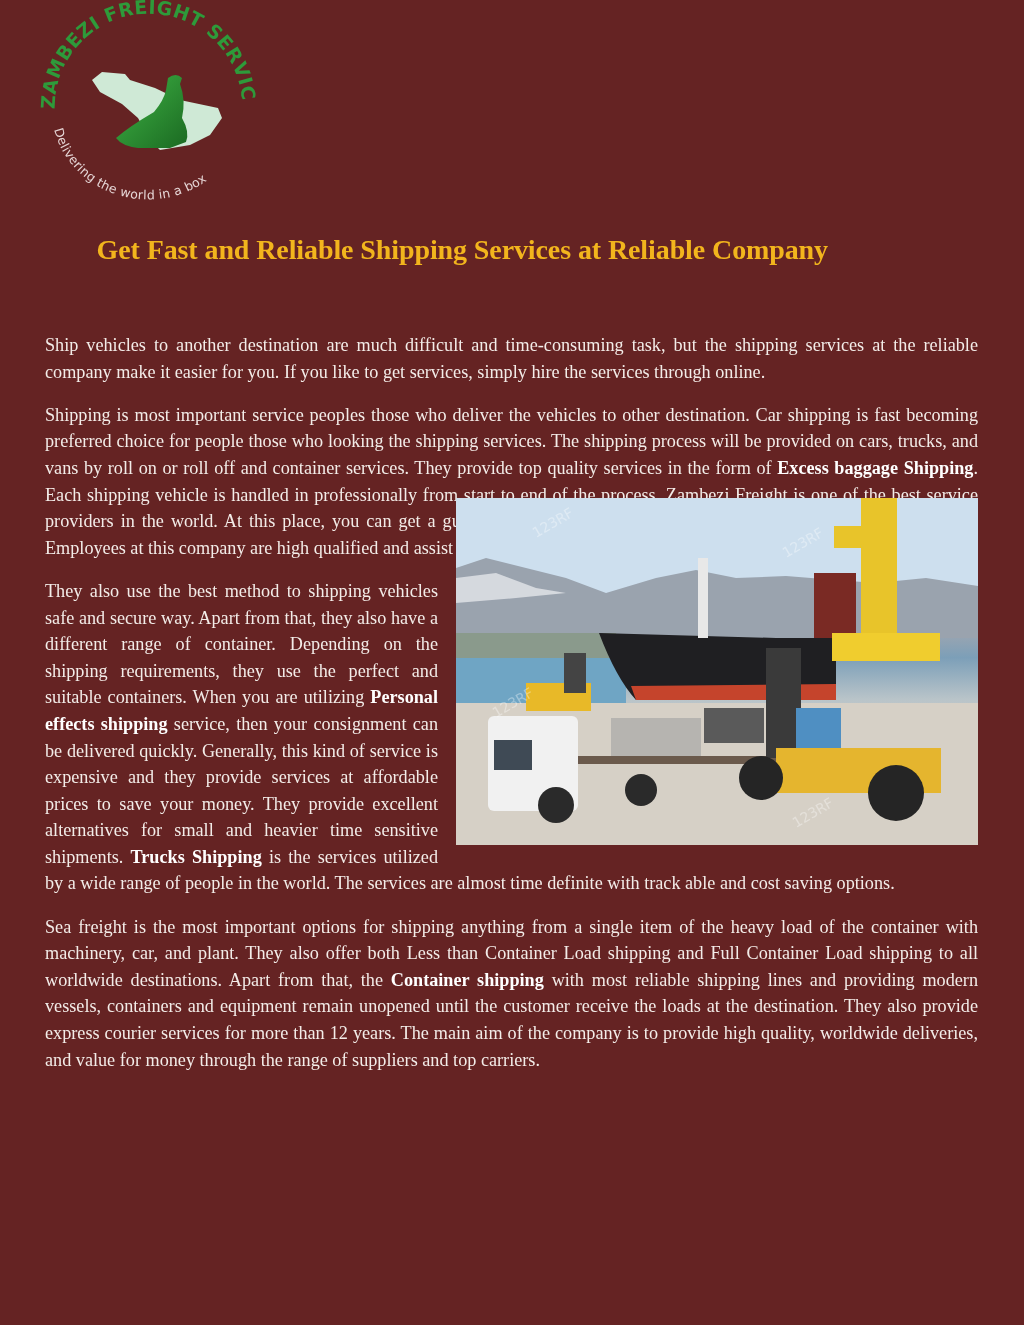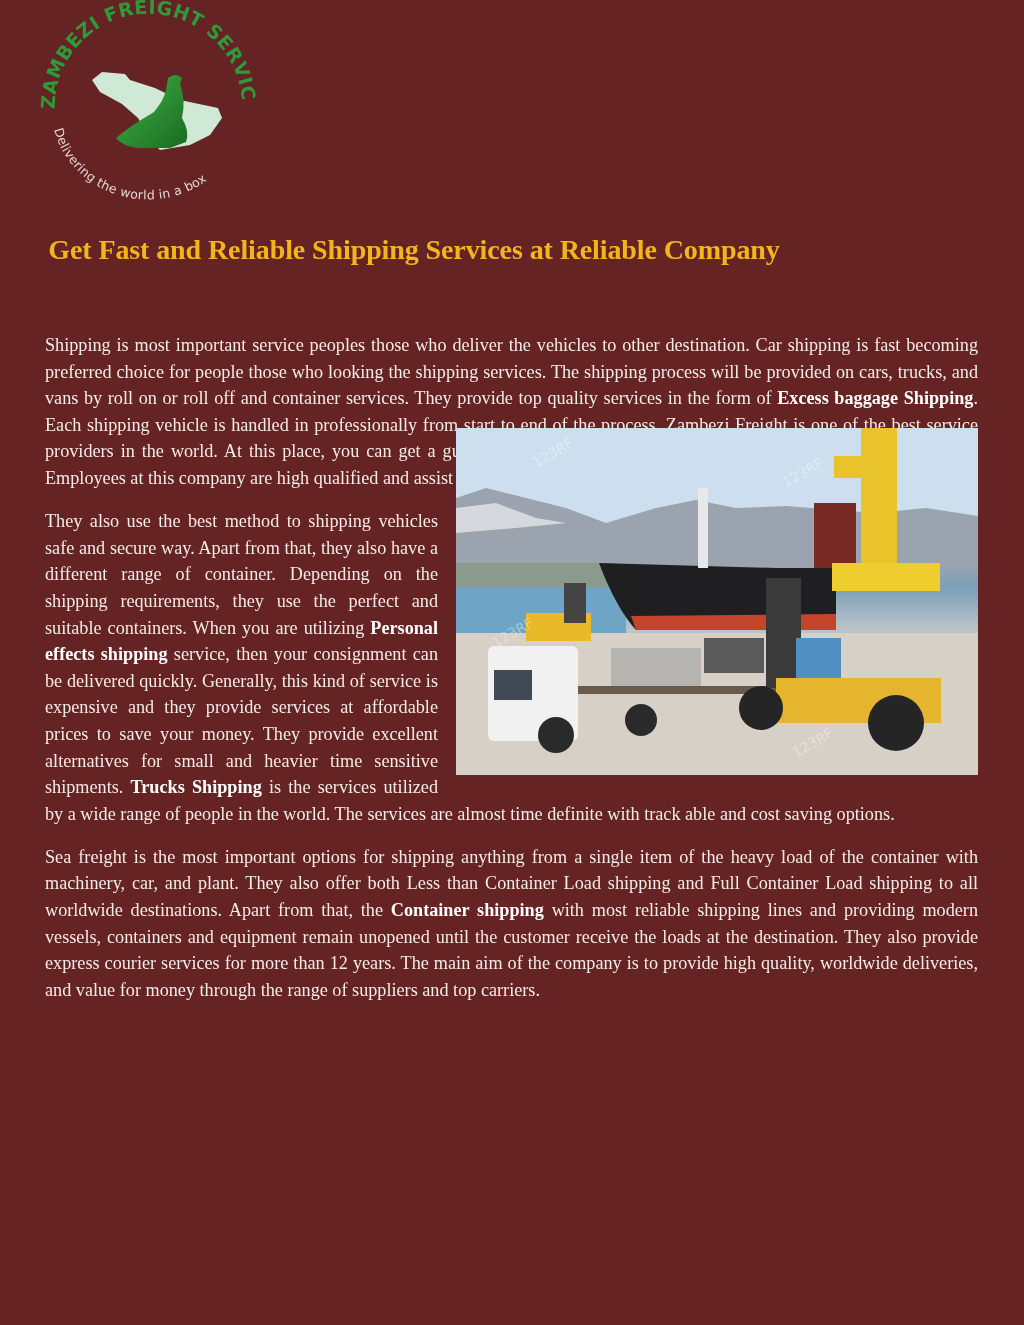--- a/index.html
+++ b/index.html
@@ -17,21 +17,21 @@
       left: 30px;
       top: 0px;
       width: 240px;
       height: 210px;
     }
     .page-title {
       position: absolute;
       left: 0;
       top: 234px;
       width: 828px;
-      text-align: center;
+      text-align: right;
       font-family: "Liberation Serif", "DejaVu Serif", serif;
       font-weight: bold;
       font-size: 28px;
       color: #f2b51d;
       margin: 0;
       letter-spacing: -0.1px;
     }
     .content {
       position: absolute;
       left: 45px;
@@ -79,20 +79,23 @@
     <path d="M 138 78 Q 146 72 152 78 L 150 84 Q 156 100 152 118 Q 160 132 156 142 L 140 148 L 108 148 Q 92 146 86 138 Q 100 126 124 112 Q 134 100 136 90 Z" fill="url(#birdGrad)"></path>
     <text font-family="'DejaVu Sans', sans-serif" font-size="12.5" fill="#e6d6d6" letter-spacing="0.3">
       <textPath href="#arcBottom" startOffset="4%">Delivering the world in a box</textPath>
     </text>
   </svg>
 </div>
 
 <h1 class="page-title">Get Fast and Reliable Shipping Services at Reliable Company</h1>
 
 <div class="content">
+  <p>
+    <span>Ship vehicles to another destination are much difficult and time-consuming task, but the shipping services at the reliable company make it easier for you. If you like to get services, simply hire the services through online.</span>
+  </p>
 
   <p>
     <span>Shipping is most important service peoples those who deliver the vehicles to other destination.  Car shipping is fast becoming preferred choice for people those who looking the shipping services. The shipping process will be provided on cars, trucks, and vans by roll on or roll off and container services.  They provide top quality services in the form of </span><b>Excess baggage Shipping</b><span>. Each shipping vehicle is handled in professionally from start to end of the process. Zambezi Freight is one of the best service providers in the world. At this place, you can get a guarantee that all the vehicles arrive in a perfect condition every time. Employees at this company are high qualified and assist you.</span>
   </p>
 
   <div class="photo" style="margin-top:-80px;">
     <svg viewBox="0 0 522 347" preserveAspectRatio="none">
 
       <rect x="0" y="0" width="522" height="120" fill="#cddfee"></rect>
 

